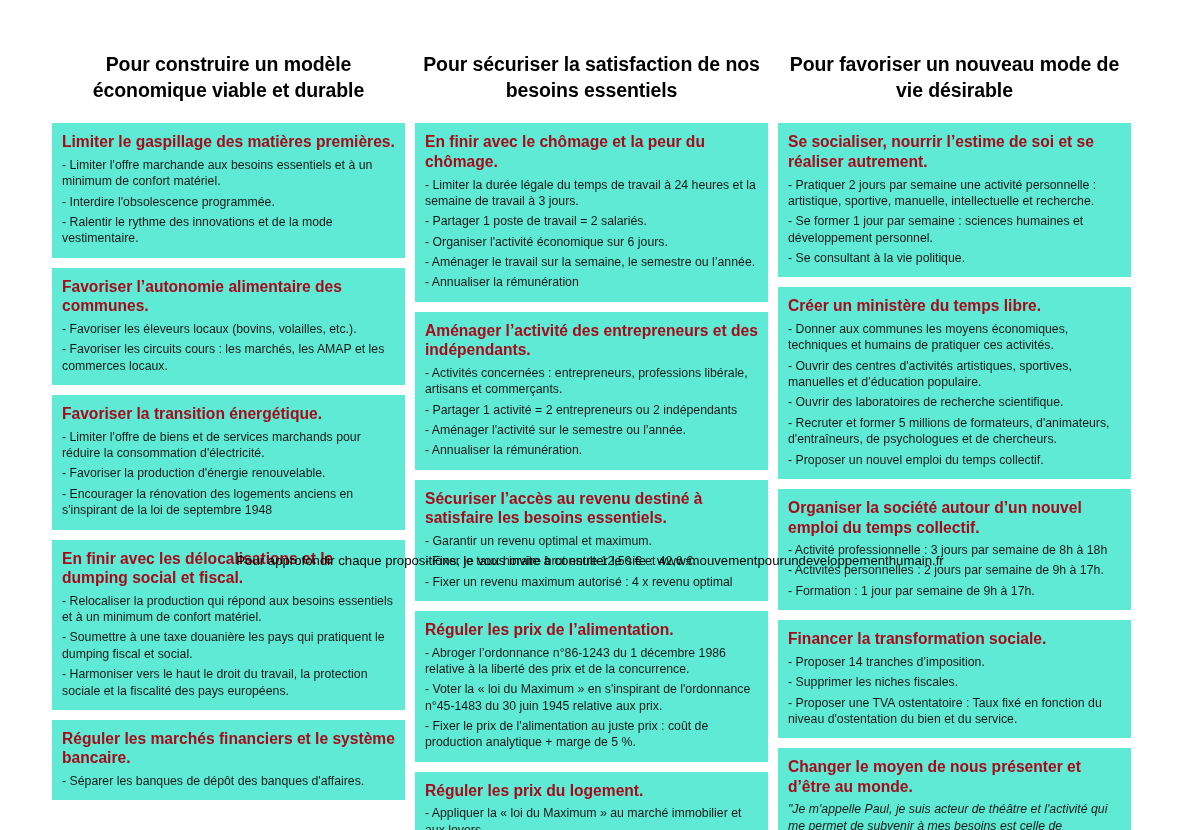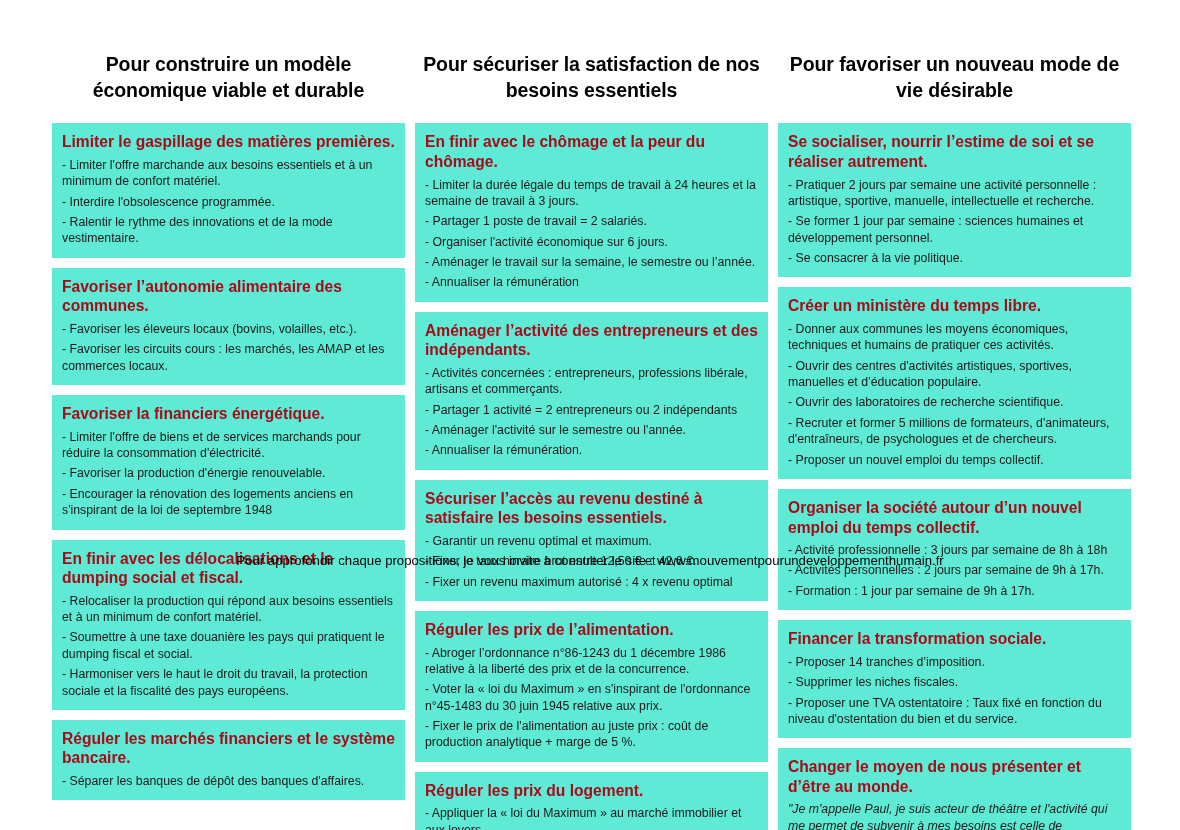--- a/index.html
+++ b/index.html
@@ -108,21 +108,21 @@
           </ul>
         </div>
         <div class="card">
           <div class="card-title">Favoriser l’autonomie alimentaire des communes.</div>
           <ul class="bullets">
             <li>- Favoriser les éleveurs locaux (bovins, volailles, etc.).</li>
             <li>- Favoriser les circuits cours : les marchés, les AMAP et les commerces locaux.</li>
           </ul>
         </div>
         <div class="card">
-          <div class="card-title">Favoriser la financiers énergétique.</div>
+          <div class="card-title">Favoriser la transition énergétique.</div>
           <ul class="bullets">
             <li>- Limiter l'offre de biens et de services marchands pour réduire la consommation d'électricité.</li>
             <li>- Favoriser la production d'énergie renouvelable.</li>
             <li>- Encourager la rénovation des logements anciens en s'inspirant de la loi de septembre 1948</li>
           </ul>
         </div>
         <div class="card">
           <div class="card-title">En finir avec les délocalisations et le dumping social et fiscal.</div>
           <ul class="bullets">
             <li>- Relocaliser la production qui répond aux besoins essentiels et à un minimum de confort matériel.</li>
@@ -181,21 +181,21 @@
           </ul>
         </div>
       </div>
       <div class="column">
         <div class="col-heading">Pour favoriser un nouveau mode de vie désirable</div>
         <div class="card">
           <div class="card-title">Se socialiser, nourrir l’estime de soi et se réaliser autrement.</div>
           <ul class="bullets">
             <li>- Pratiquer 2 jours par semaine une activité personnelle : artistique, sportive, manuelle, intellectuelle et recherche.</li>
             <li>- Se former 1 jour par semaine : sciences humaines et développement personnel.</li>
-            <li>- Se consacrer à la vie politique.</li>
+            <li>- Se consultant à la vie politique.</li>
           </ul>
         </div>
         <div class="card">
           <div class="card-title">Créer un ministère du temps libre.</div>
           <ul class="bullets">
             <li>- Donner aux communes les moyens économiques, techniques et humains de pratiquer ces activités.</li>
             <li> - Ouvrir des centres d'activités artistiques, sportives, manuelles et d’éducation populaire.</li>
             <li>- Ouvrir des laboratoires de recherche scientifique.</li>
             <li>- Recruter et former 5 millions de formateurs, d'animateurs, d'entraîneurs, de psychologues et de chercheurs.</li>
             <li>- Proposer un nouvel emploi du temps collectif.</li>

